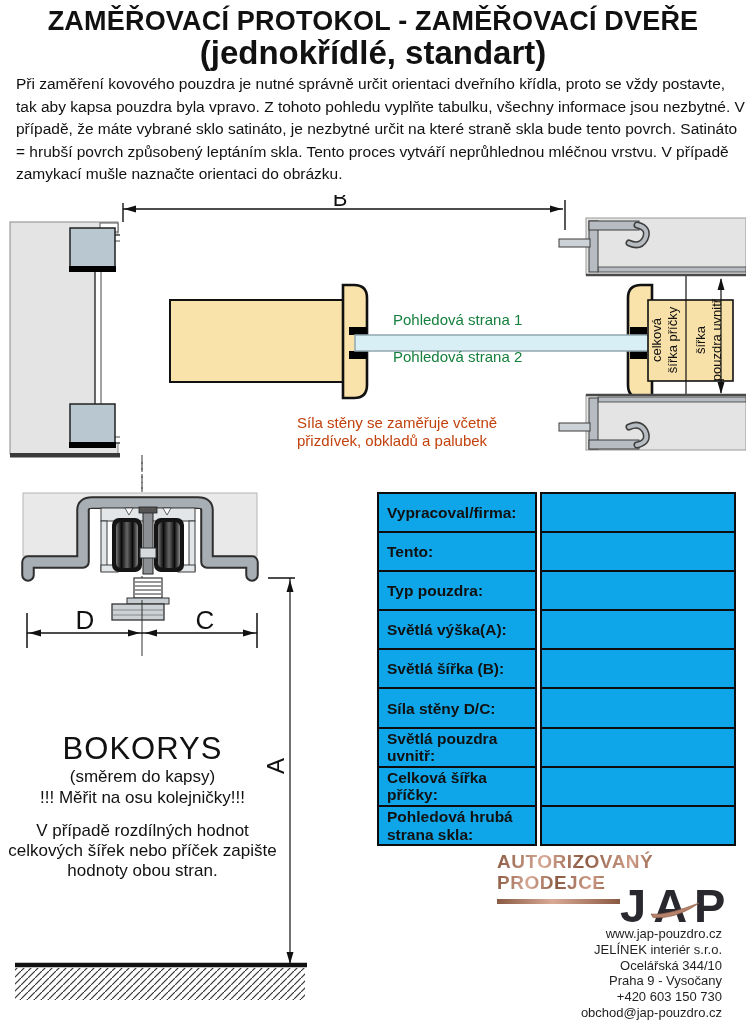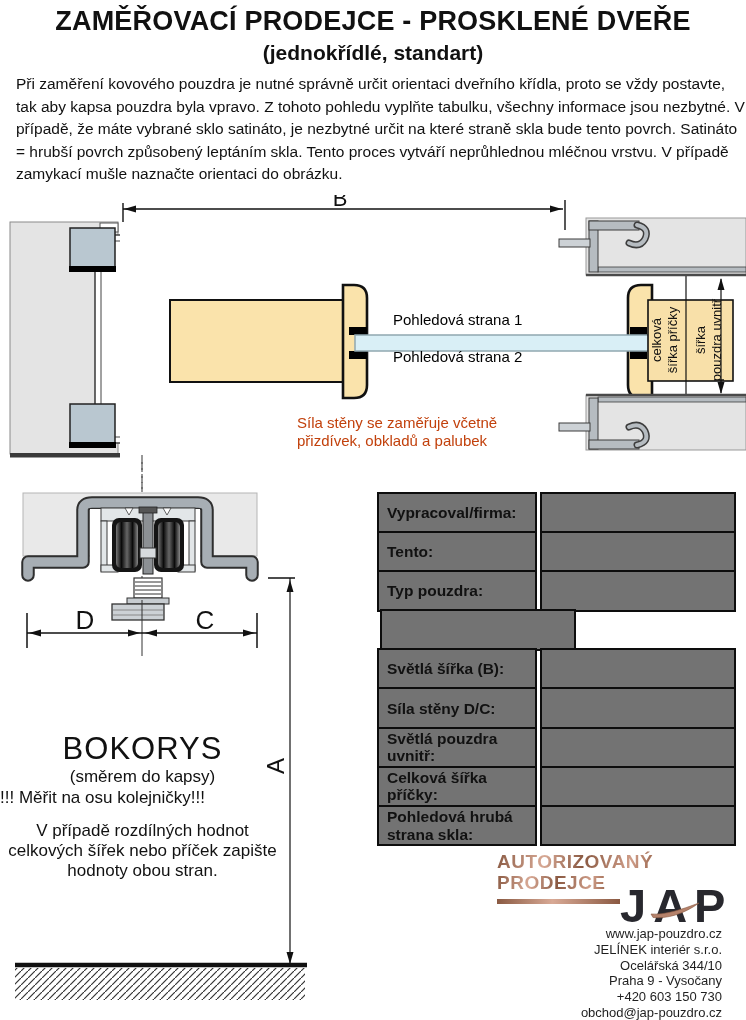--- a/index.html
+++ b/index.html
@@ -4,56 +4,56 @@
 <style>
   html,body{margin:0;padding:0;}
   body{
     width:746px;height:1020px;position:relative;background:#ffffff;
     font-family:"Liberation Sans", sans-serif;color:#111;overflow:hidden;
   }
   .abs{position:absolute;}
   
   .title{left:0;top:6px;width:746px;text-align:center;font-weight:bold;line-height:31px;}
   .title .l1{font-size:27px;letter-spacing:.2px;}
-  .title .l2{font-size:21px;}
+  .title .l2{font-size:33px;}
   
   .intro{left:16px;top:73px;width:733px;font-size:15.5px;line-height:22.6px;}
   
-  .viewlabel{font-size:15px;color:#000000;}
+  .viewlabel{font-size:15px;color:#15803d;}
   .rednote{left:297px;top:414px;color:#c2410c;font-size:15px;line-height:18px;}
   
   .bok-title{left:0;top:731px;width:285px;text-align:center;font-size:31px;letter-spacing:1px;}
   .bok-sub{left:0;top:767px;width:285px;text-align:center;font-size:17px;}
-  .bok-warn{left:0;top:788px;width:285px;font-size:17px;}
+  .bok-warn{left:0;top:788px;width:285px;text-align:center;font-size:17px;}
   .bok-note{left:-10px;top:821px;width:305px;text-align:center;font-size:17px;line-height:20px;}
   
   .form{left:377px;top:492px;width:359px;}
   .frow{display:flex;height:41.6px;}
   .frow + .frow{margin-top:-2.5px;}
-  .fcell{box-sizing:border-box;border:2.5px solid #0d0d0d;background:#737373;}
+  .fcell{box-sizing:border-box;border:2.5px solid #0d0d0d;background:#0ea5e9;}
   .flabel{width:160px;display:flex;align-items:center;padding-left:8px;
           font-weight:bold;font-size:15.5px;line-height:17.5px;}
   .fvalue{width:196px;margin-left:3px;}
   
   .copper-text{color:#b3806a;font-weight:bold;font-size:19px;letter-spacing:.5px;}
   @supports ((-webkit-background-clip:text) or (background-clip:text)){
     .copper-text{
       background:linear-gradient(100deg,#8a5a43 0%,#d8a995 30%,#8a5942 55%,#cf9d88 85%,#9b6850 100%);
       -webkit-background-clip:text;background-clip:text;color:transparent;}
   }
   .copper-bar{left:497px;top:899px;width:123px;height:5px;
       background:linear-gradient(90deg,#8a5a43,#d8a995 45%,#8a5942);}
   .jap{left:620px;top:878px;font-size:47px;font-weight:bold;letter-spacing:7px;color:#28282e;}
   .contacts{right:24px;top:926px;text-align:right;font-size:13px;line-height:15.8px;color:#1f1f1f;}
 </style>
 </head>
 <body>
 
 <div class="abs title">
-  <div class="l1">ZAMĚŘOVACÍ PRODEJCE - PROSKLENÉ DVEŘE</div>
+  <div class="l1">ZAMĚŘOVACÍ PROTOKOL - ZAMĚŘOVACÍ DVEŘE</div>
   <div class="l2">(jednokřídlé, standart)</div>
 </div>
 
 <div class="abs intro">Při zaměření kovového pouzdra je nutné správně určit orientaci dveřního křídla, proto se vždy postavte, tak aby kapsa pouzdra byla vpravo. Z tohoto pohledu vyplňte tabulku, všechny informace jsou nezbytné. V případě, že máte vybrané sklo satináto, je nezbytné určit na které straně skla bude tento povrch. Satináto = hrubší povrch způsobený leptáním skla. Tento proces vytváří neprůhlednou mléčnou vrstvu. V případě zamykací mušle naznačte orientaci do obrázku.</div>
 
 <svg class="abs" style="left:0;top:195px" width="746" height="295" viewBox="0 0 746 295">
   <defs>
     <linearGradient id="wheelGrad" x1="0" y1="0" x2="1" y2="0">
       <stop offset="0" stop-color="#777"></stop>
         <stop offset="0.25" stop-color="#0a0a0a"></stop>
@@ -238,20 +238,21 @@
   </div>
   <div class="frow">
     <div class="fcell flabel">Tento:</div>
     <div class="fcell fvalue"></div>
   </div>
   <div class="frow">
     <div class="fcell flabel">Typ pouzdra:</div>
     <div class="fcell fvalue"></div>
   </div>
   <div class="frow">
+    <div class="fcell flabel">Světlá výška(A):</div>
     <div class="fcell fvalue"></div>
   </div>
   <div class="frow">
     <div class="fcell flabel">Světlá šířka (B):</div>
     <div class="fcell fvalue"></div>
   </div>
   <div class="frow">
     <div class="fcell flabel">Síla stěny D/C:</div>
     <div class="fcell fvalue"></div>
   </div>

